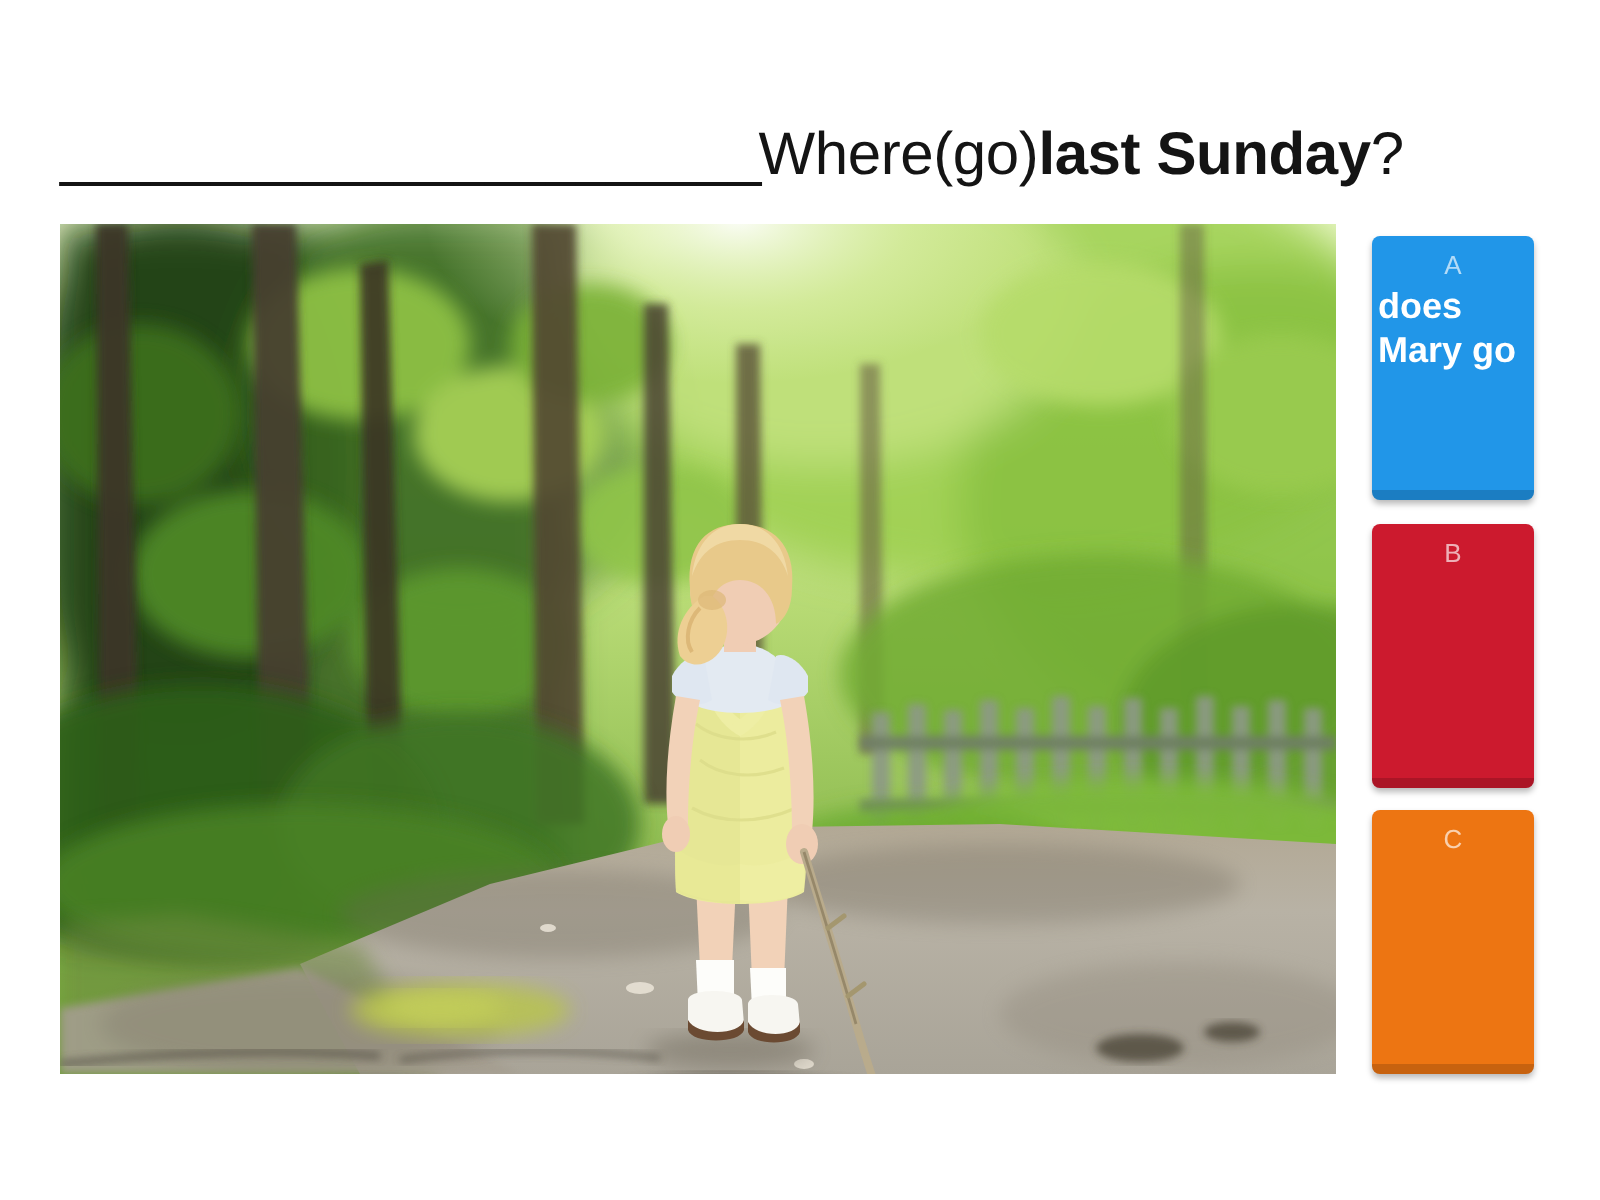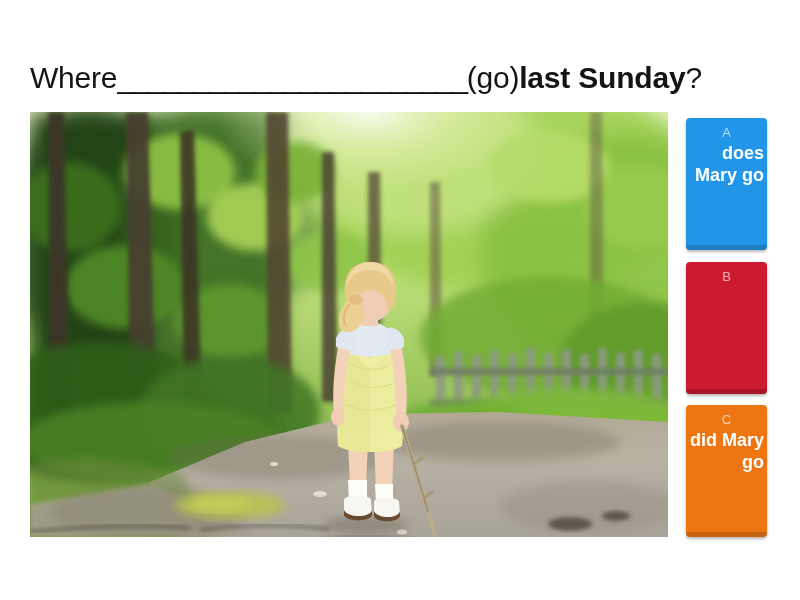--- a/index.html
+++ b/index.html
@@ -71,33 +71,33 @@
     font-weight:400;
     line-height:15px;
     color:rgba(255,255,255,0.66);
   }
   .answer-text {
     margin-top:2px;
     font-size:18px;
     font-weight:700;
     line-height:22px;
     color:#ffffff;
-    text-align:right;
+    text-align:left;
     word-break:break-word;
     padding:0 3px;
   }
 </style>
 </head>
 <body>
 
 <div id="stage">
 
   <div id="question">
-    <span class="q-seg">Where </span>
-      <span class="q-seg q-blank">_______________________</span>
+    <span class="q-seg q-blank">_______________________</span>
+      <span class="q-seg">Where </span>
       <span class="q-seg">(go) </span>
       <span class="q-seg q-bold">last Sunday</span>
       <span class="q-seg">?</span>
   </div>
 
   <div id="photo">
     <svg viewBox="0 0 638 425" preserveAspectRatio="xMidYMid slice">
       <defs>
         <linearGradient id="skyGlow" x1="0" y1="0" x2="0" y2="1">
           <stop offset="0%" stop-color="#eaf7c8"></stop>
@@ -304,17 +304,16 @@
       <div class="answer-letter">A</div>
       <div class="answer-text">does Mary go</div>
     </div>
 
     <div class="answer-card" style="background:#CC1A2E">
       <div class="answer-letter">B</div>
     </div>
 
     <div class="answer-card" style="background:#ED7512">
       <div class="answer-letter">C</div>
-      <div class="answer-text">did Mary go</div>
     </div>
 
   </div>
 </div>
 
 </body></html>

